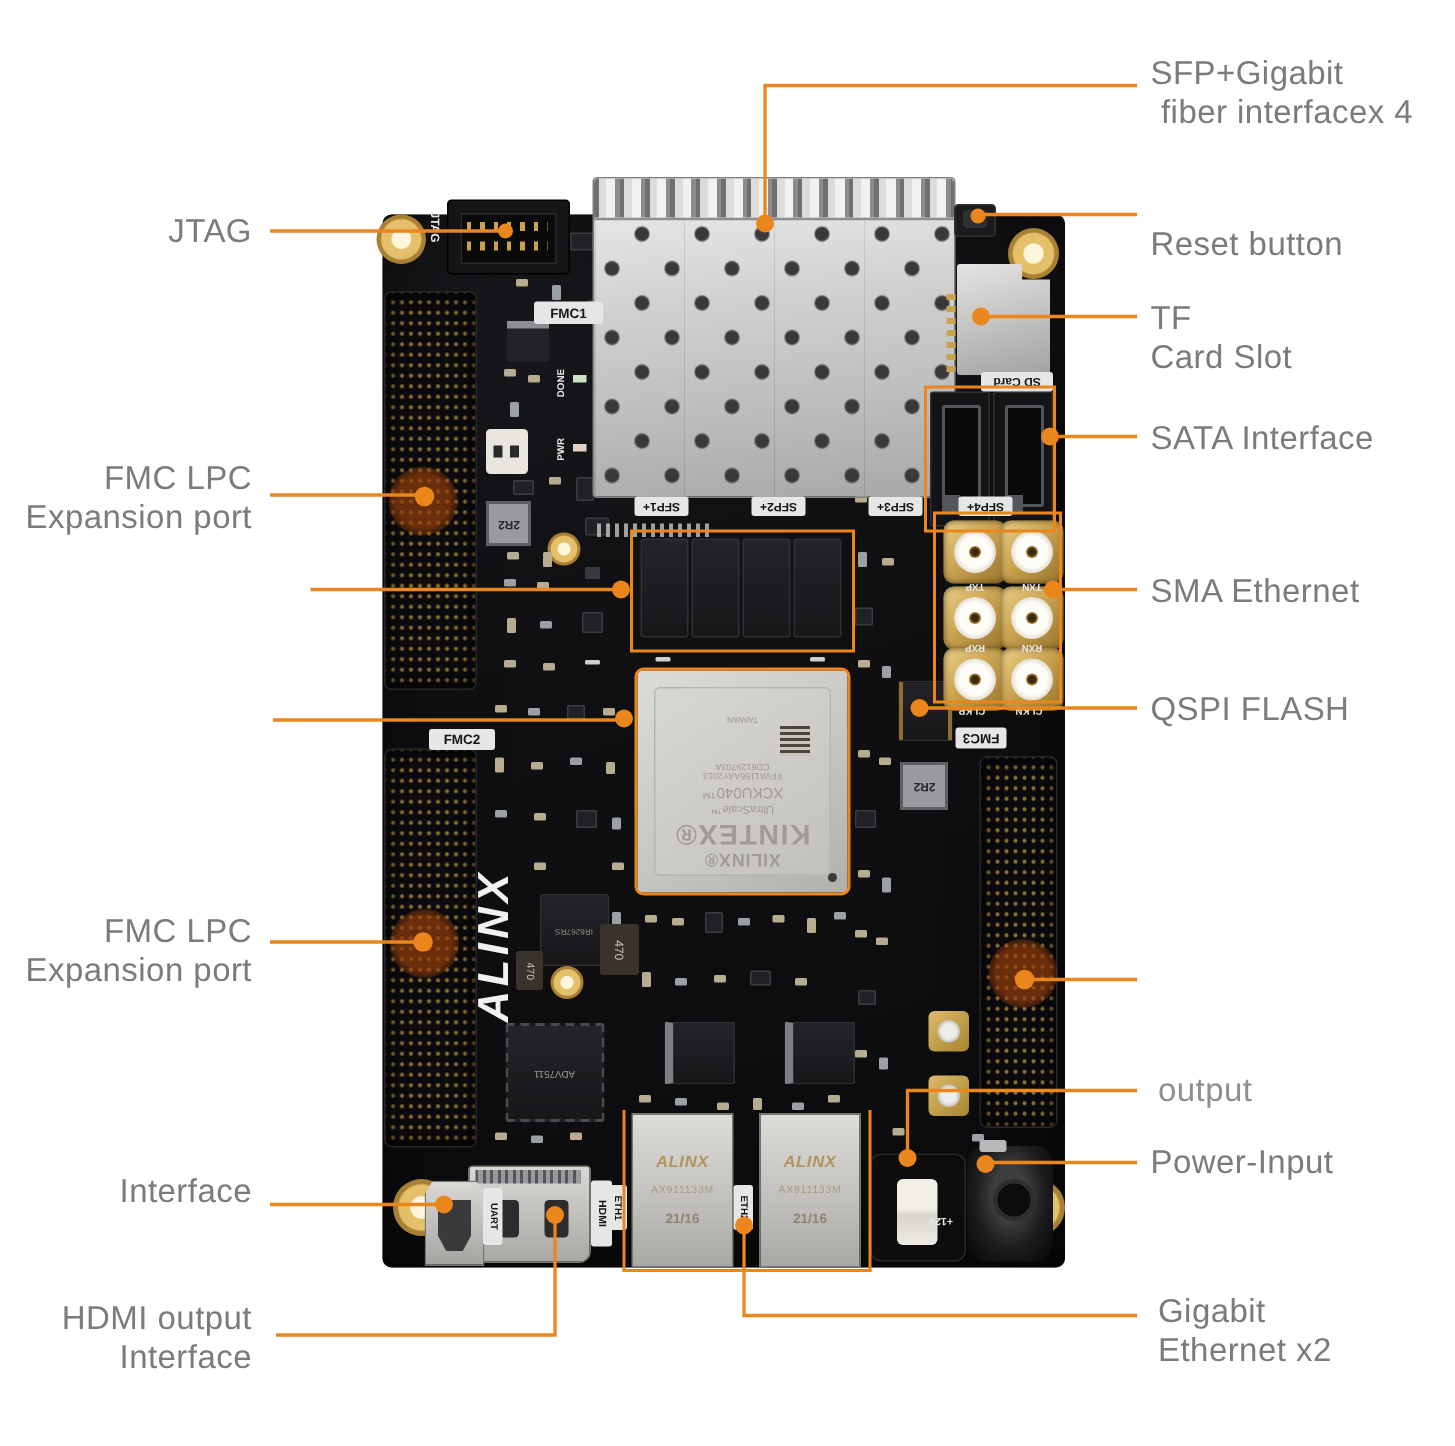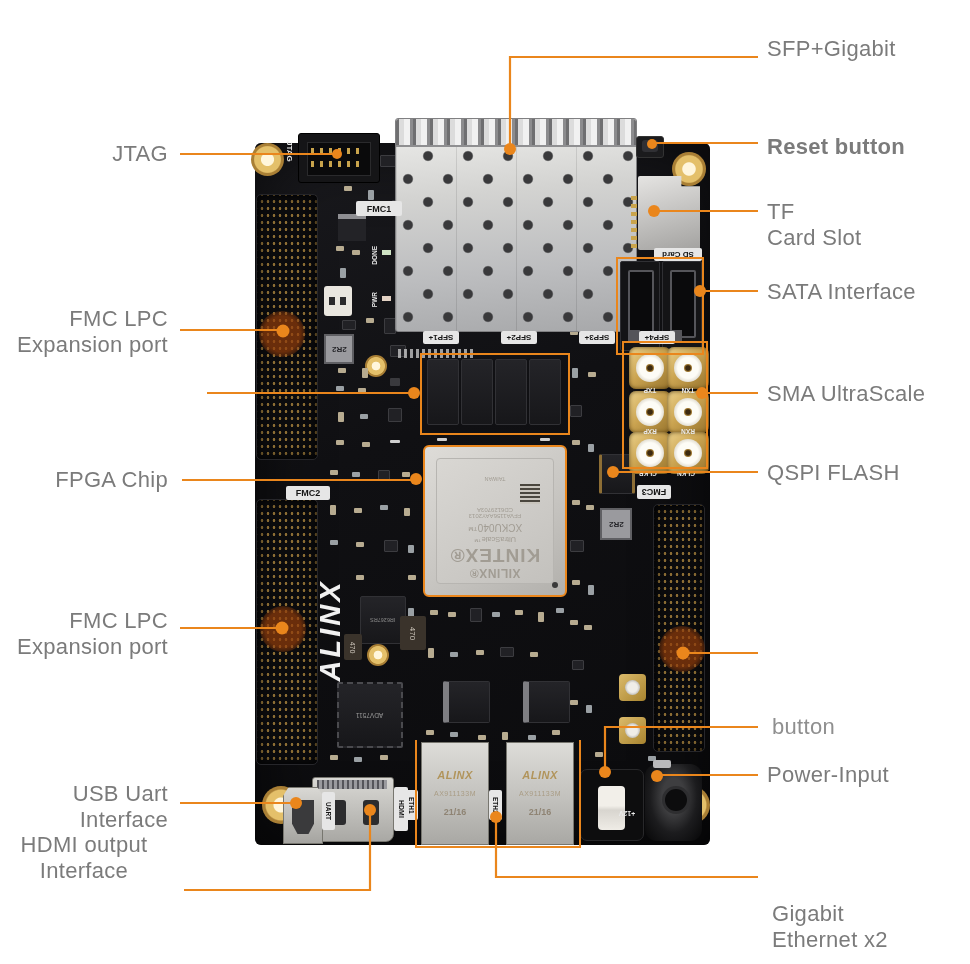--- a/index.html
+++ b/index.html
@@ -307,66 +307,63 @@
       <circle cx="414" cy="393" r="6"></circle>
       <circle cx="416" cy="479" r="6"></circle>
       <circle cx="282" cy="628" r="6.5"></circle>
       <circle cx="296" cy="803" r="6"></circle>
       <circle cx="370" cy="810" r="6"></circle>
     </g>
   </svg>
 
   <div class="callout right" style="top:36px;">
     <div>SFP+Gigabit</div>
-  </div>
-  <div class="callout right" style="top:134px;font-weight:bold;">
+    <div class="indent">fiber interfacex 4</div>
+  </div>
+  <div class="callout right" style="top:150px;">
     <div>Reset button</div>
   </div>
   <div class="callout right" style="top:279px;">
     <div>SATA Interface</div>
   </div>
   <div class="callout right" style="top:199px;">
     <div>TF</div>
     <div>Card Slot</div>
   </div>
   <div class="callout right" style="top:381px;">
-    <div>SMA UltraScale</div>
+    <div>SMA Ethernet</div>
   </div>
   <div class="callout right" style="top:460px;">
     <div>QSPI FLASH</div>
   </div>
   <div class="callout right lighter" style="top:714px;left:772px;">
-    <div>button</div>
+    <div>output</div>
   </div>
   <div class="callout right" style="top:762px;">
     <div>Power-Input</div>
   </div>
-  <div class="callout right" style="top:861px;left:772px;margin-top:40px;">
+  <div class="callout right" style="top:861px;left:772px;">
     <div>Gigabit</div>
     <div>Ethernet x2</div>
   </div>
   <div class="callout left" style="top:141px;">
     <div>JTAG</div>
   </div>
   <div class="callout left" style="top:306px;">
     <div>FMC LPC</div>
     <div>Expansion port</div>
   </div>
-  <div class="callout left" style="top:467px;">
-    <div>FPGA Chip</div>
-  </div>
   <div class="callout left" style="top:608px;">
     <div>FMC LPC</div>
     <div>Expansion port</div>
   </div>
   <div class="callout left" style="top:781px;">
-    <div>USB Uart</div>
     <div>Interface</div>
   </div>
-  <div class="callout left" style="top:832px;text-align:center;">
+  <div class="callout left" style="top:866px;">
     <div>HDMI output</div>
     <div>Interface</div>
   </div>
 
 <div class="p" style="left: 340px; top: 160px; width: 10px; height: 6px; background: rgb(154, 160, 164);"></div>
     <div class="p" style="left: 356px; top: 162px; width: 8px; height: 5px; background: rgb(183, 171, 144);"></div>
     <div class="p" style="left: 380px; top: 155px; width: 14px; height: 10px; background: rgb(33, 33, 37); border: 1px solid rgb(60, 60, 64);"></div>
     <div class="p" style="left: 344px; top: 186px; width: 8px; height: 5px; background: rgb(183, 171, 144);"></div>
     <div class="p" style="left: 368px; top: 190px; width: 6px; height: 10px; background: rgb(154, 160, 164);"></div>
     <div class="p" style="left: 392px; top: 200px; width: 6px; height: 12px; background: rgb(58, 58, 62);"></div>

